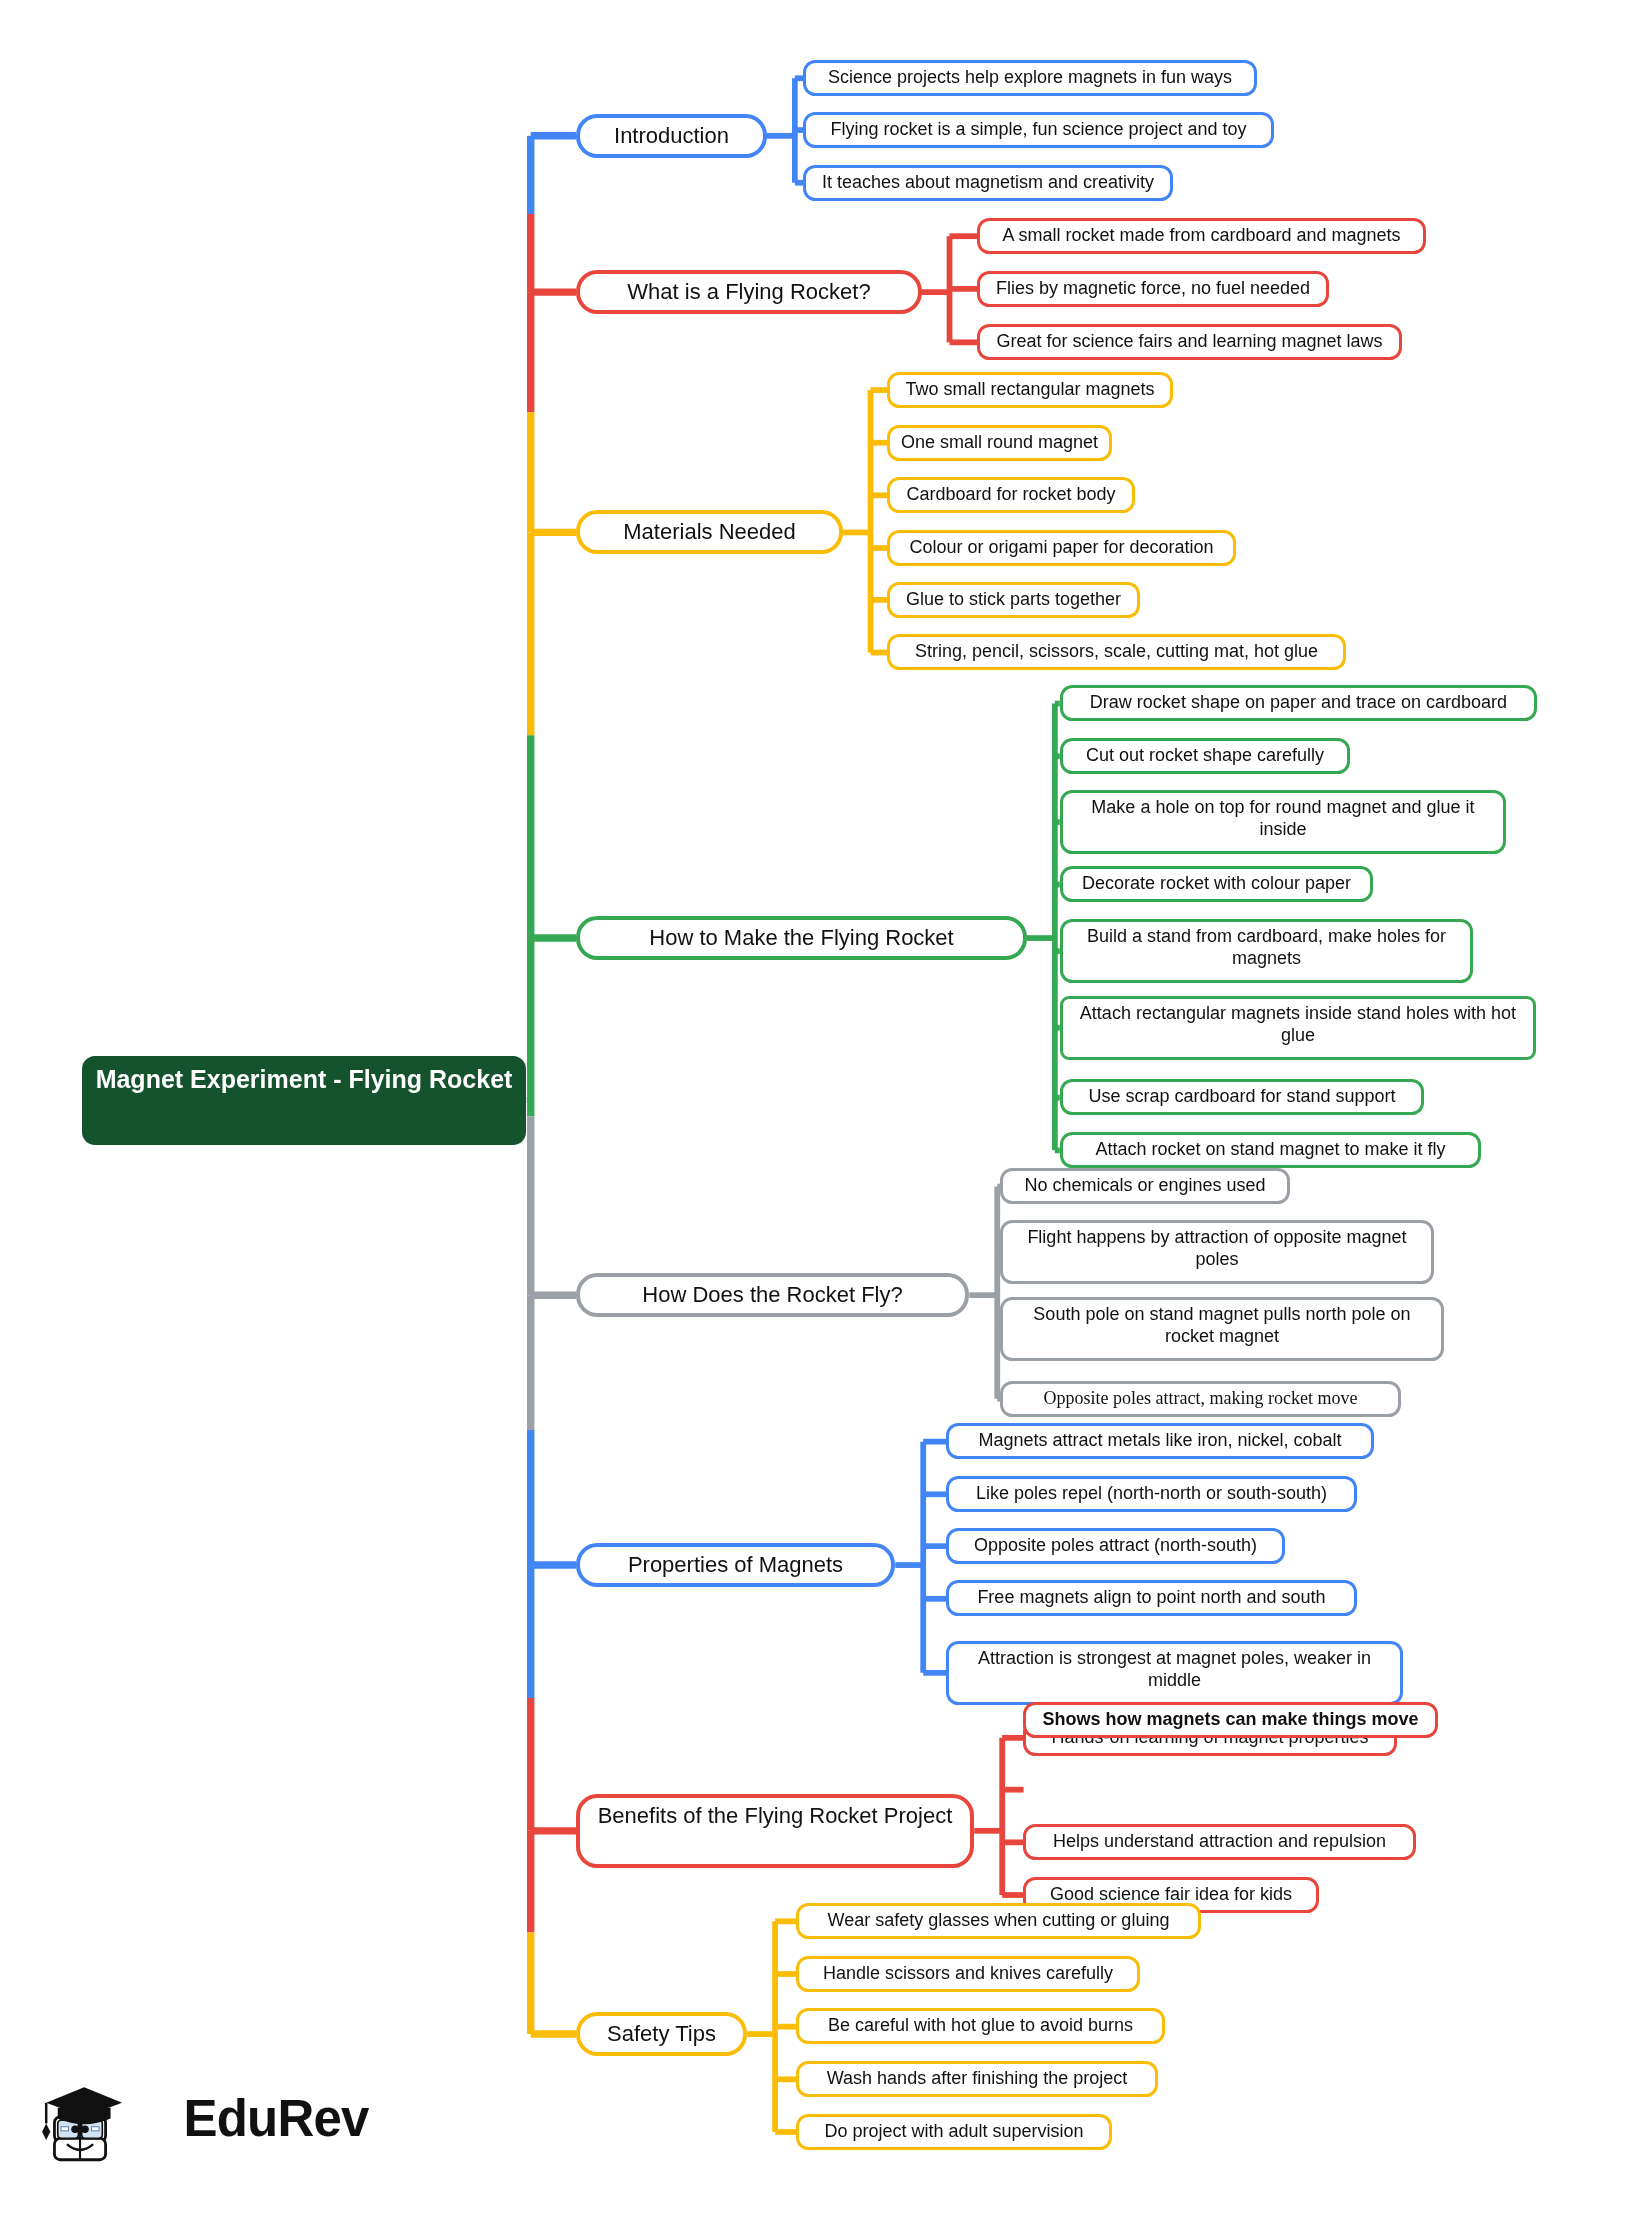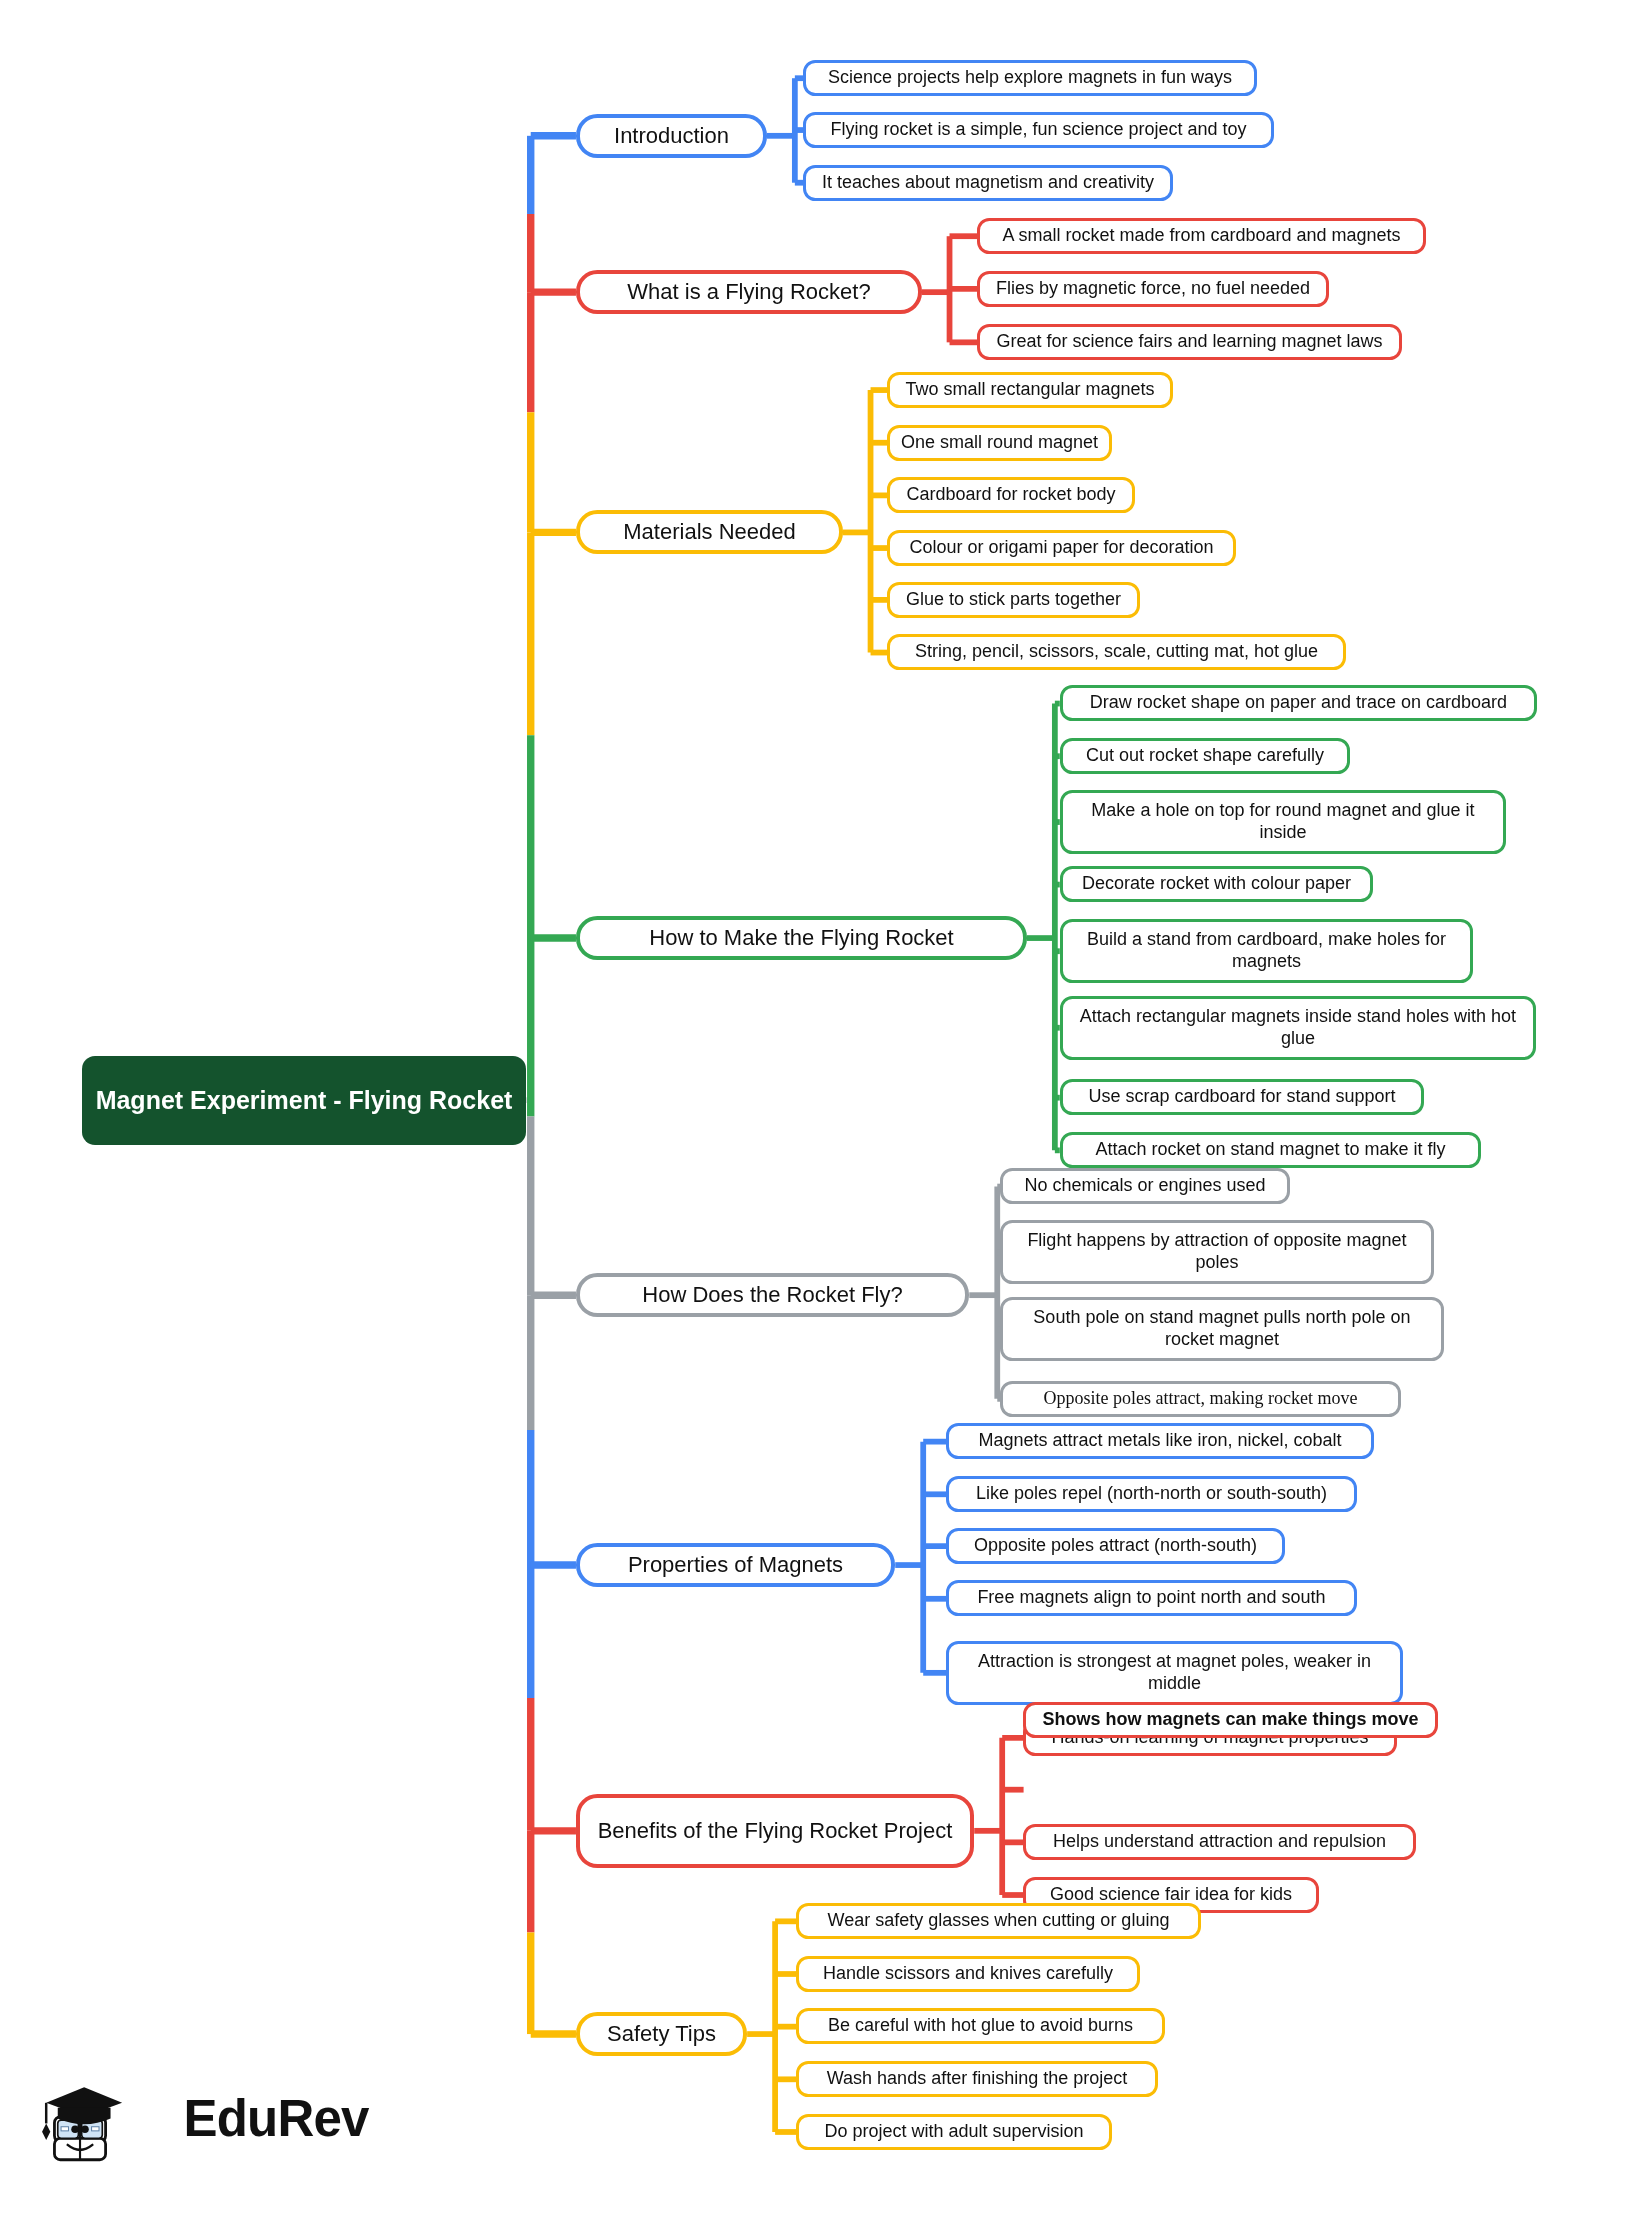--- a/index.html
+++ b/index.html
@@ -9,21 +9,21 @@
     -webkit-font-smoothing:antialiased;
   }
   #canvas{position:absolute;inset:0;}
   svg#wires{position:absolute;left:0;top:0;width:1644px;height:2239px;pointer-events:none;}
 
   
   .node{
     position:absolute;
     box-sizing:border-box;
     background:#ffffff;
-    display:flex;align-items:center;justify-content:center;
+    display:flex;align-items:flex-start;justify-content:center;
     text-align:center;
     color:#111111;
     line-height:1.16;
   }
   .root{
     background:#14532d;color:#ffffff;
     border-radius:13px;
     font-weight:bold;
     font-size:25px;
     padding:8.2px 11.5px;
@@ -200,21 +200,21 @@
       </div>
       <div class="node leaf c-green" style="left: 1060px; top: 790px; width: 446px; min-height: 64px; border-color: rgb(52, 168, 83);">
         <span>Make a hole on top for round magnet and glue it inside</span>
       </div>
       <div class="node leaf c-green" style="left: 1060px; top: 866px; width: 313px; min-height: 36px; border-color: rgb(52, 168, 83);">
         <span>Decorate rocket with colour paper</span>
       </div>
       <div class="node leaf c-green" style="left: 1060px; top: 919px; width: 413px; min-height: 64px; border-color: rgb(52, 168, 83);">
         <span>Build a stand from cardboard, make holes for magnets</span>
       </div>
-      <div class="node leaf c-green" style="left: 1060px; top: 996px; width: 476px; min-height: 64px; border-color: rgb(52, 168, 83);">
+      <div class="node leaf c-green" style="left: 1060px; top: 996px; width: 476px; min-height: 64px; border-color: rgb(52, 168, 83); border-radius: 9px;">
         <span>Attach rectangular magnets inside stand holes with hot glue</span>
       </div>
       <div class="node leaf c-green" style="left: 1060px; top: 1079px; width: 364px; min-height: 36px; border-color: rgb(52, 168, 83);">
         <span>Use scrap cardboard for stand support</span>
       </div>
       <div class="node leaf c-green" style="left: 1060px; top: 1132px; width: 421px; min-height: 36px; border-color: rgb(52, 168, 83);">
         <span>Attach rocket on stand magnet to make it fly</span>
       </div>
       <div class="node branch c-grey" style="left: 576px; top: 1273px; width: 393px; min-height: 44px; border-color: rgb(154, 160, 166);">
         <span>How Does the Rocket Fly?</span>

